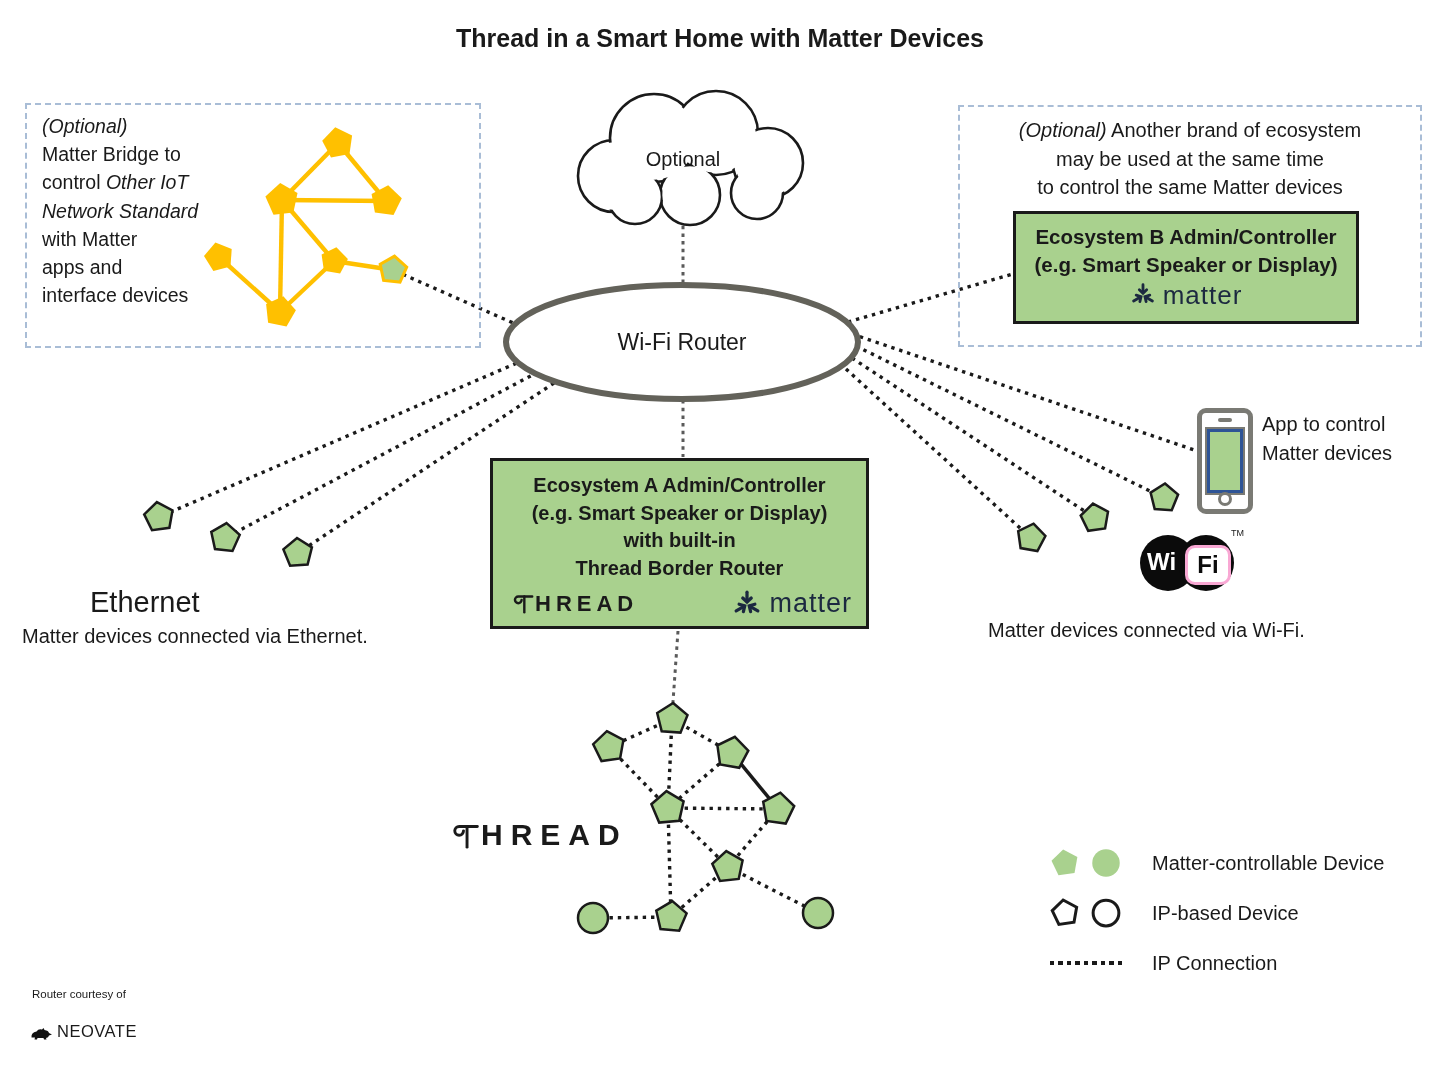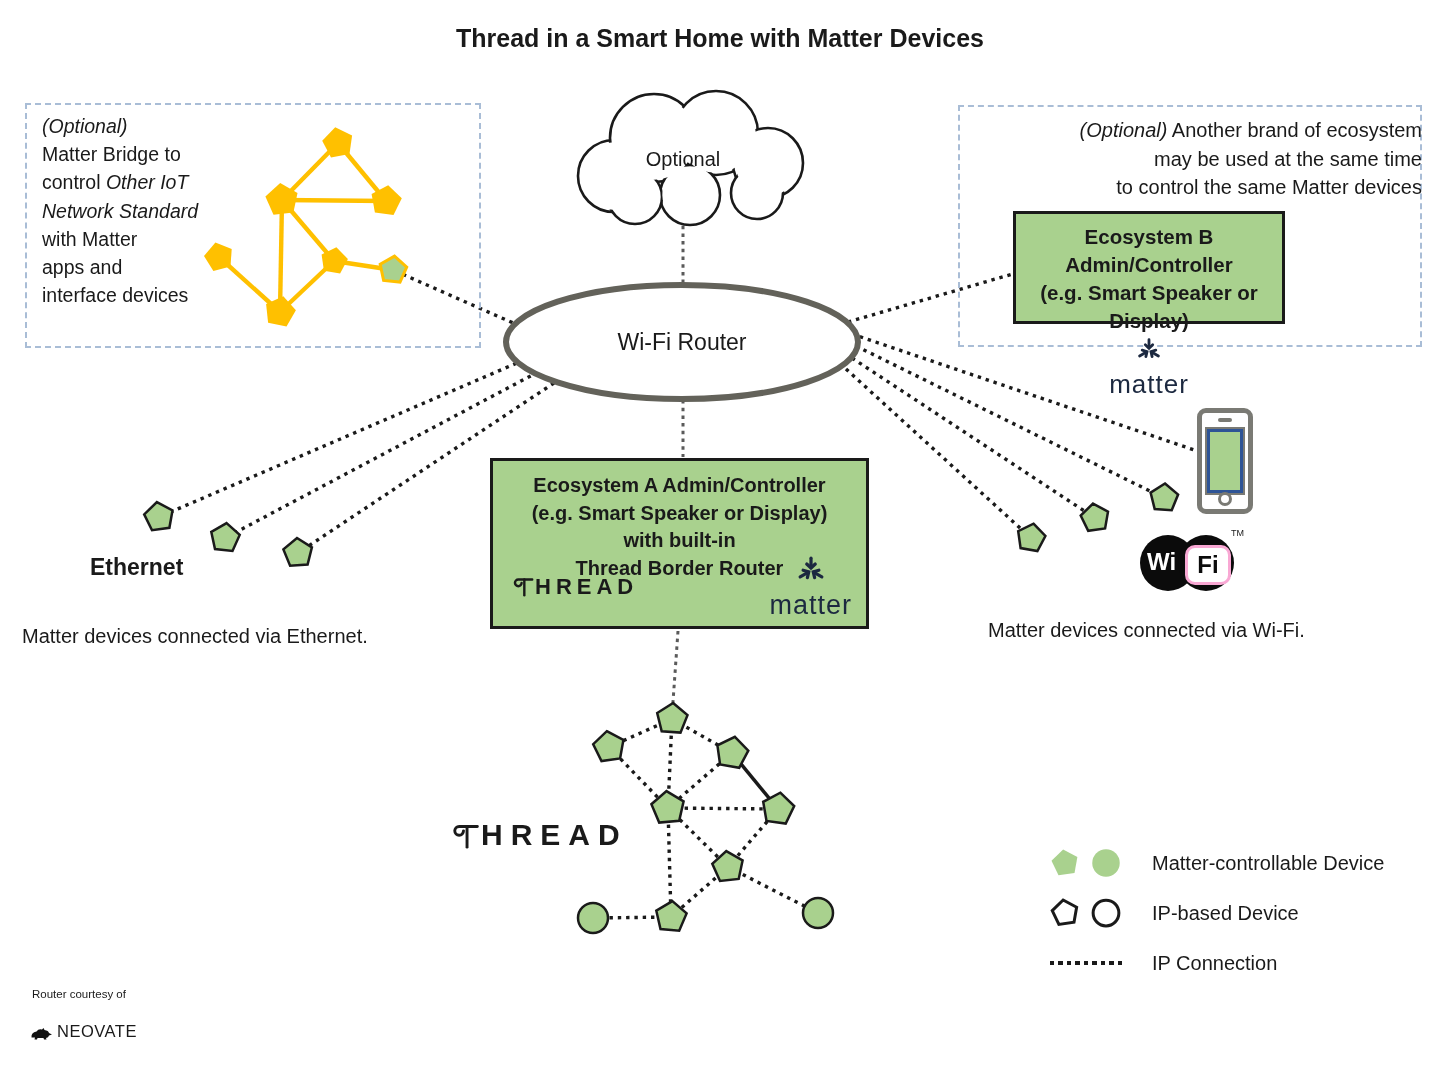--- a/index.html
+++ b/index.html
@@ -5,36 +5,36 @@
   html,body{margin:0;padding:0;background:#fff;}
   .canvas{position:relative;width:1440px;height:1071px;background:#fff;overflow:hidden;
           font-family:"Liberation Sans",sans-serif;color:#1a1a1a;}
   #diagram-svg{position:absolute;left:0;top:0;z-index:1;}
   .ov{position:absolute;z-index:2;}
   .title{left:0;top:24px;width:100%;text-align:center;font-size:25px;font-weight:700;}
   .dashed-box{border:2px dashed #a9bdd6;background:transparent;}
   .bridge-box{left:25px;top:103px;width:452px;height:241px;}
   .bridge-text{left:42px;top:112px;font-size:19.5px;line-height:28.2px;}
   .ecob-outer{left:958px;top:105px;width:460px;height:238px;}
-  .ecob-note{left:958px;top:116px;width:464px;text-align:right;font-size:20px;line-height:28.5px;}
+  .ecob-note{left:958px;top:116px;width:464px;text-align:center;font-size:20px;line-height:28.5px;}
   .green-box{background:#a9d18e;border:3px solid #1a1a1a;box-sizing:border-box;text-align:center;}
-  .ecob-box{left:1013px;top:211px;width:272px;height:113px;font-size:20.5px;font-weight:700;line-height:28px;padding-top:9px;}
+  .ecob-box{left:1013px;top:211px;width:346px;height:113px;font-size:20.5px;font-weight:700;line-height:28px;padding-top:9px;}
   .ecoa-box{left:490px;top:458px;width:379px;height:171px;font-size:20px;font-weight:700;line-height:27.5px;padding-top:11px;}
   .logo-row{position:absolute;left:16px;right:14px;bottom:7px;display:flex;justify-content:space-between;align-items:center;}
-  .matter-logo{display:inline-flex;align-items:center;gap:7px;color:#1c2940;font-weight:400;flex-direction:column;}
+  .matter-logo{display:inline-flex;align-items:center;gap:7px;color:#1c2940;font-weight:400;}
   .matter-logo .mtxt{font-size:27px;letter-spacing:1px;}
   .ecob-box .matter-logo{margin-top:2px;}
   .ecob-box .matter-logo .mtxt{font-size:26px;}
   .thread-logo{display:inline-flex;align-items:flex-start;gap:0;font-weight:700;color:#1a1a1a;}
   .thread-logo .ttxt{font-size:22px;letter-spacing:5px;}
   .thread-big{left:447px;top:818px;}
   .thread-big .ttxt{font-size:30px;letter-spacing:8px;}
   .internet-label{left:633px;top:148px;width:100px;text-align:center;font-size:20px;}
   .router-label{left:582px;top:329px;width:200px;text-align:center;font-size:23px;}
-  .eth-head{left:90px;top:554px;font-size:23px;font-weight:700;}
+  .eth-head{left:90px;top:586px;font-size:29px;font-weight:400;}
   .caption{font-size:20px;}
   .eth-cap{left:22px;top:625px;}
   .wifi-cap{left:988px;top:619px;}
   .app-text{left:1262px;top:410px;font-size:20px;line-height:29px;}
   .mesh-cap{left:436px;top:956px;width:480px;text-align:center;font-size:20px;line-height:28px;}
   
   .phone{left:1197px;top:408px;width:46px;height:96px;border:5px solid #7a7a74;border-radius:9px;background:#fff;}
   .phone-speaker{position:absolute;top:5px;left:50%;transform:translateX(-50%);width:14px;height:4px;background:#7a7a74;border-radius:2px;}
   .phone-screen{position:absolute;top:16px;left:5px;width:30px;height:58px;background:#a9d18e;border:3px solid #2e5496;box-shadow:0 0 0 2px #7a7a74;}
   .phone-home{position:absolute;bottom:3px;left:50%;transform:translateX(-50%);width:8px;height:8px;background:#fff;border:3.5px solid #7a7a74;border-radius:50%;}
@@ -236,20 +236,24 @@
   </div>
 
   <div class="ov eth-head">Ethernet</div>
   <div class="ov caption eth-cap">Matter devices connected via Ethernet.</div>
 
   <div class="ov phone">
     <div class="phone-speaker"></div>
     <div class="phone-screen"></div>
     <div class="phone-home"></div>
   </div>
+  <div class="ov app-text">
+    <div>App to control</div>
+    <div>Matter devices</div>
+  </div>
   <div class="ov wifi-logo">
     <div class="wifi-c wifi-c1"></div>
     <div class="wifi-c wifi-c2"></div>
     <span class="wifi-wi">Wi</span>
     <div class="wifi-fibox">Fi</div>
     <span class="wifi-tm">TM</span>
   </div>
   <div class="ov caption wifi-cap">Matter devices connected via Wi-Fi.</div>
 
   <span class="ov thread-logo thread-big">

